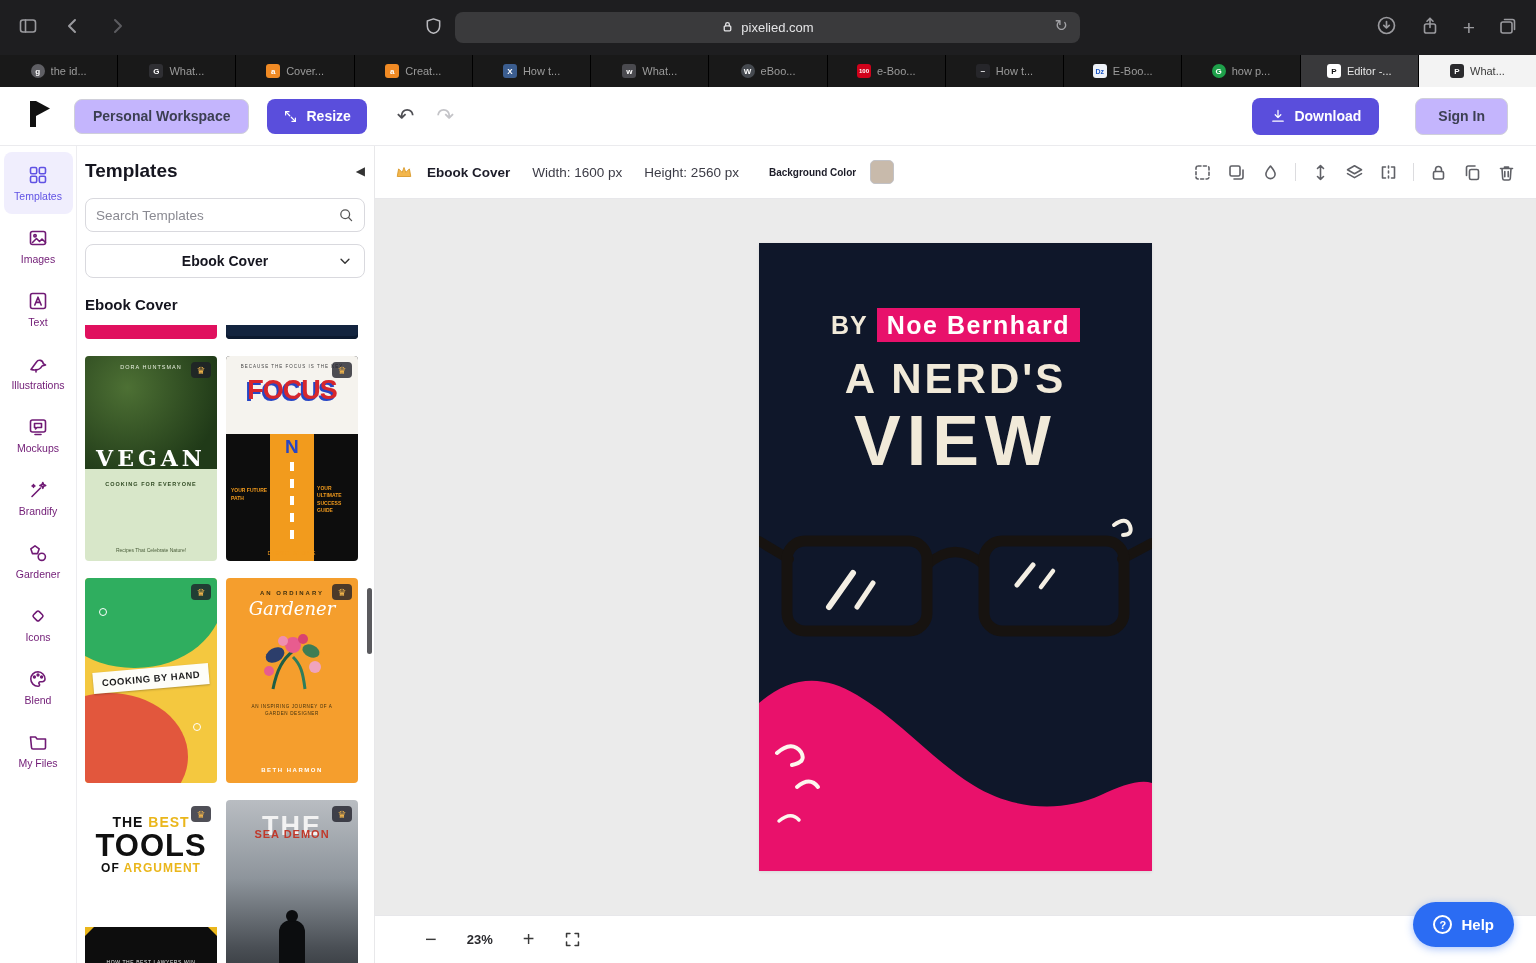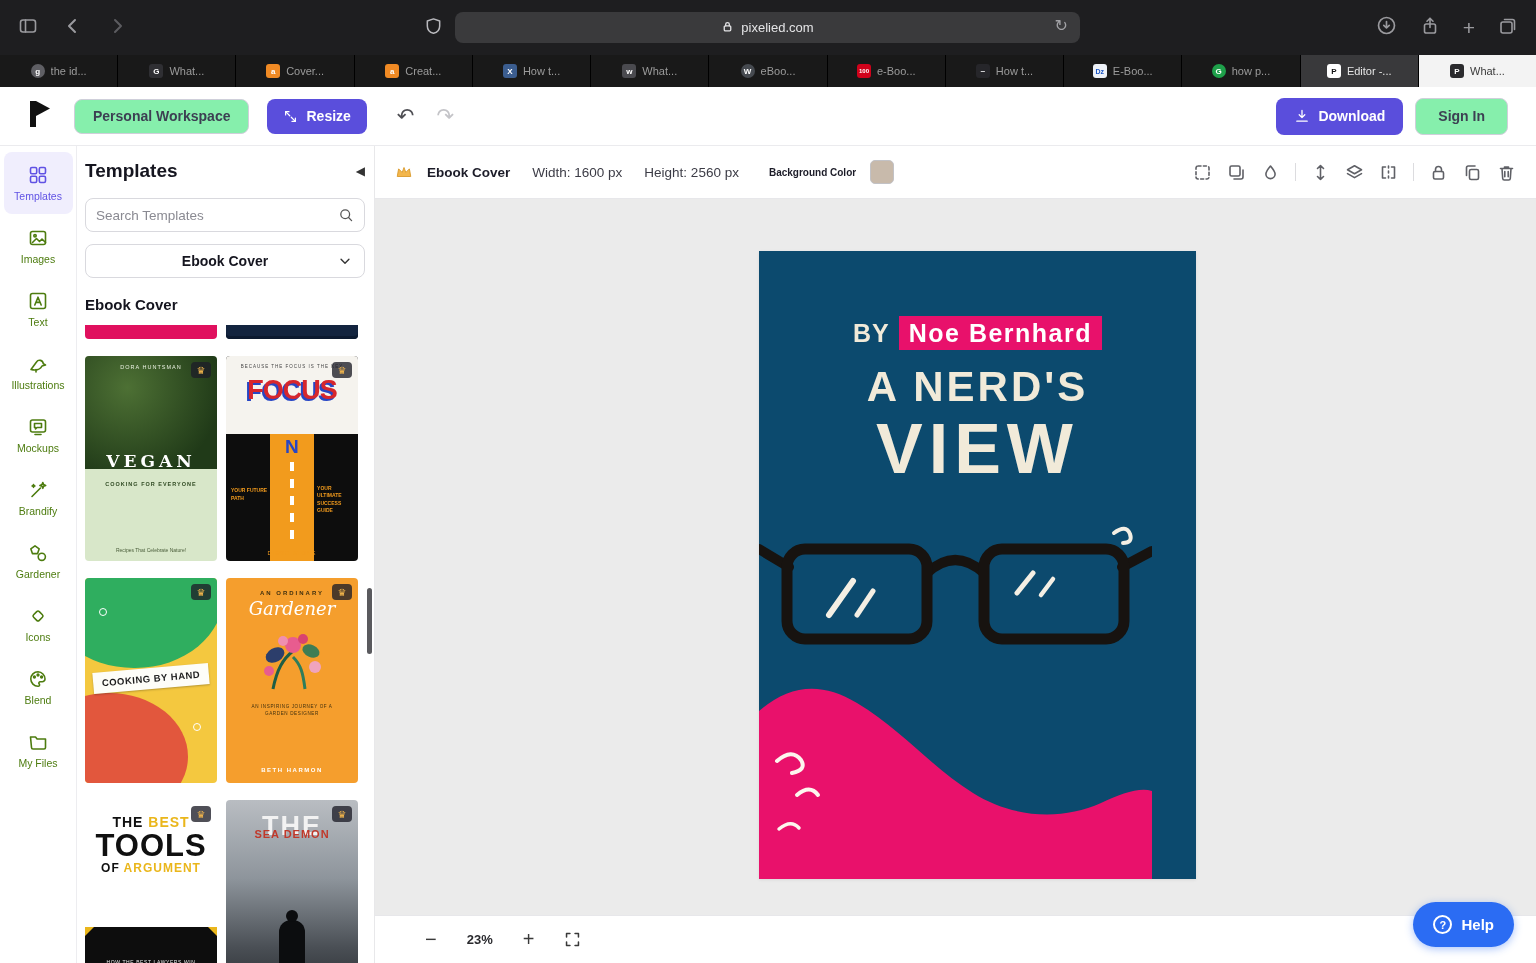--- a/index.html
+++ b/index.html
@@ -35,33 +35,33 @@
   .tab:nth-child(13) .fav { background:#2b2b2e; }
   .tab.active { background:#39393b; }
   .tab.active .tab-label { color:#e6e6e6; }
   .tab.white { background:#f3f3f3; border-right:none; }
   .tab.white .tab-label { color:#3a3a3a; }
 
   
   .app-header { position:absolute; left:0; top:87px; width:1536px; height:59px; background:#fff; border-bottom:1px solid #ebebee; display:flex; align-items:center; padding:0 28px; }
   .logo { width:24px; height:28px; }
   .btn { display:flex; align-items:center; justify-content:center; gap:8px; border-radius:8px; font-size:14px; font-weight:700; cursor:pointer; }
-  .btn-outline { height:35px; padding:0 18px; border:1.5px solid #cfcfda; color:#3c3f52; background:#86efac; }
+  .btn-outline { height:35px; padding:0 18px; border:1.5px solid #cfcfda; color:#3c3f52; background:#c4b5fd; }
   .btn-primary { height:35px; padding:0 16px; background:#5a4edc; color:#fff; border:none; }
   .ws-btn { margin-left:22px; }
   .resize-btn { margin-left:18px; }
   .undo-redo { display:flex; align-items:center; gap:22px; margin-left:30px; font-size:21px; }
   .undo { color:#4f4f54; } .redo { color:#c4c4c8; }
   .hdr-spacer { flex:1; }
   .download-btn { height:37px; padding:0 18px; }
-  .signin-btn { margin-left:12px; height:37px; padding:8px 22px; }
+  .signin-btn { margin-left:36px; height:37px; padding:8px 22px; }
 
   
   .left-rail { position:absolute; left:0; top:146px; width:77px; height:817px; background:#fff; border-right:1px solid #ededf0; padding-top:6px; }
-  .rail-item { width:69px; margin:0 auto 1px; height:62px; display:flex; flex-direction:column; align-items:center; justify-content:center; gap:5px; color:#4d7c0f; border-radius:8px; cursor:pointer; }
+  .rail-item { width:69px; margin:0 auto 1px; height:62px; display:flex; flex-direction:column; align-items:center; justify-content:center; gap:5px; color:#701a75; border-radius:8px; cursor:pointer; }
   .rail-item span.rail-label { font-size:10.5px; }
   .rail-item.active { color:#6052e4; background:#f0eefd; }
   .ic { fill:none; stroke:currentColor; stroke-width:1.6; stroke-linecap:round; stroke-linejoin:round; }
 
   
   .templates-panel { position:absolute; left:77px; top:146px; width:298px; height:817px; background:#fff; border-right:1px solid #e8e8ea; padding:14px 0 0 8px; overflow:hidden; }
   .panel-head { width:280px; display:flex; align-items:center; justify-content:space-between; }
   .panel-title { font-size:19px; font-weight:800; color:#15151f; }
   .collapse { font-size:12px; color:#333; }
   .search-box { margin-top:16px; width:280px; height:34px; border:1.5px solid #d9d9de; border-radius:8px; display:flex; align-items:center; padding:0 10px; gap:8px; }
@@ -73,21 +73,21 @@
   .tpl-grid { margin-top:12px; display:grid; grid-template-columns:132px 132px; gap:17px 9px; }
   .tpl-part { height:14px; border-radius:0 0 4px 4px; }
   .tpl-part.pink { background:#e0105e; }
   .tpl-part.dark { background:#13243f; box-shadow:inset 0 -3px 0 #0c1a30; }
   .card { position:relative; width:132px; height:205px; border-radius:4px; overflow:hidden; cursor:pointer; background:#ddd; }
   .crown-badge { position:absolute; top:6px; right:6px; width:20px; height:16px; background:rgba(30,30,40,.78); border-radius:4px; display:flex; align-items:center; justify-content:center; color:#f3b64c; font-size:10px; z-index:5; }
   
   .tpl-vegan { background:#d8e7c9; }
   .vg-photo { height:55%; background:radial-gradient(circle at 32% 28%, #4d7034, #203a18 78%); display:flex; flex-direction:column; align-items:center; }
   .vg-author { margin-top:8px; font-size:5.5px; letter-spacing:1px; color:#e9f0e0; }
-  .vg-title { margin-top:auto; margin-bottom:-2px; font-family:"DejaVu Serif",serif; font-size:17px; font-weight:700; letter-spacing:4px; color:#fff; }
+  .vg-title { margin-top:auto; margin-bottom:-2px; font-family:"DejaVu Serif",serif; font-size:22px; font-weight:700; letter-spacing:4px; color:#fff; }
   .vg-sub { margin-top:12px; text-align:center; font-size:5.5px; font-weight:700; letter-spacing:1px; color:#2f4a22; }
   .vg-foot { position:absolute; bottom:8px; width:100%; text-align:center; font-size:5px; color:#4a5d3a; }
   
   .tpl-focus { background:#0d0d0d; }
   .fc-top { height:38%; background:#f5f3ee; display:flex; flex-direction:column; align-items:center; }
   .fc-tag { margin-top:8px; font-size:4.5px; letter-spacing:1px; color:#444; }
   .fc-title { margin-top:6px; font-size:27px; font-weight:900; letter-spacing:-1px; color:#d7262c; text-shadow:-2px 2px 0 #2746c4; }
   .fc-bottom { position:relative; height:62%; }
   .fc-stripe { position:absolute; left:33%; width:34%; top:0; bottom:0; background:#f29b1d; display:flex; flex-direction:column; align-items:center; }
   .fc-n { margin-top:2px; font-size:19px; font-weight:900; color:#2746c4; }
@@ -135,21 +135,21 @@
   .ct-doc { font-size:13.5px; font-weight:700; color:#1c1c28; }
   .ct-dim { font-size:13.5px; color:#3c3c46; margin-left:8px; }
   .ct-bg-label { font-size:10px; font-weight:700; color:#1c1c28; margin-left:16px; }
   .ct-swatch { width:24px; height:24px; border-radius:5px; background:#c8baab; border:1px solid #c2c2c6; }
   .ct-right { margin-left:auto; display:flex; align-items:center; gap:15px; color:#5f6066; }
   .ct-sep { width:1px; height:18px; background:#dcdcdf; }
   .ct-icon { display:flex; cursor:pointer; }
   .canvas { position:relative; height:716px; background:#ebebeb; overflow:hidden; }
 
   
-  .cover { position:absolute; left:384px; top:52px; width:437px; height:628px; background:#0c4a6e; box-shadow:0 1px 3px rgba(0,0,0,.08); }
+  .cover { position:absolute; left:384px; top:44px; width:393px; height:628px; background:#0f172a; box-shadow:0 1px 3px rgba(0,0,0,.08); }
   .cover-by { position:absolute; top:68px; width:100%; text-align:center; font-size:25px; font-weight:800; color:#f1ead9; letter-spacing:1px; }
   .cover-author { background:#e8116b; color:#fff; padding:3px 10px; margin-left:9px; letter-spacing:1.5px; }
   .cover-t1 { position:absolute; top:112px; width:100%; text-align:center; font-size:42px; font-weight:800; letter-spacing:3px; color:#f1ead9; }
   .cover-t2 { position:absolute; top:158px; width:100%; text-align:center; font-size:70px; font-weight:800; letter-spacing:6px; color:#f1ead9; }
   .cover-glasses { position:absolute; top:268px; left:0; width:393px; height:170px; }
   .cover-sub { position:absolute; top:438px; width:100%; text-align:center; font-size:15px; line-height:1.35; color:#f3ece0; z-index:3; }
   .cover-wave { position:absolute; bottom:0; left:0; width:393px; height:210px; z-index:2; }
 
   
   .bottom-bar { height:48px; background:#fff; border-top:1px solid #e7e7ea; display:flex; align-items:center; padding-left:50px; gap:30px; }

